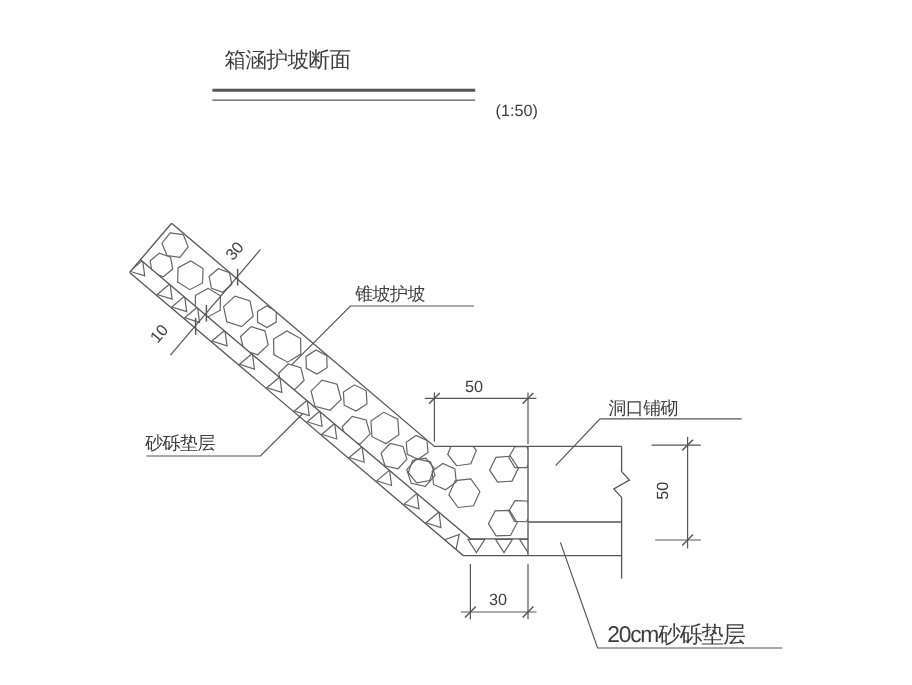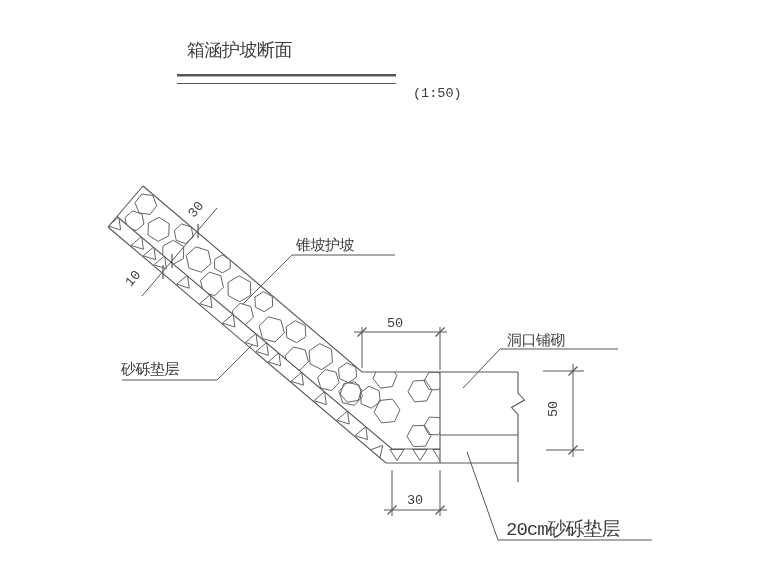--- a/index.html
+++ b/index.html
@@ -1,17 +1,17 @@
 <!DOCTYPE html>
 <html><head>
 <meta charset="utf-8">
 <style>
   html,body{margin:0;padding:0;background:#ffffff;}
   .page{width:760px;height:571px;background:#ffffff;position:relative;overflow:hidden;
-        font-family:Liberation Mono, monospace;}
+        font-family:Liberation Sans, sans-serif;}
   svg text{fill:#3d3d3d;}
   .cn-label{font-size:15px;letter-spacing:-0.5px;}
   .dim-text{font-size:13.5px;}
 </style>
 </head>
 <body>
 
 <div class="page">
 <svg width="760" height="571" viewBox="0 0 760 571">
   <defs>

